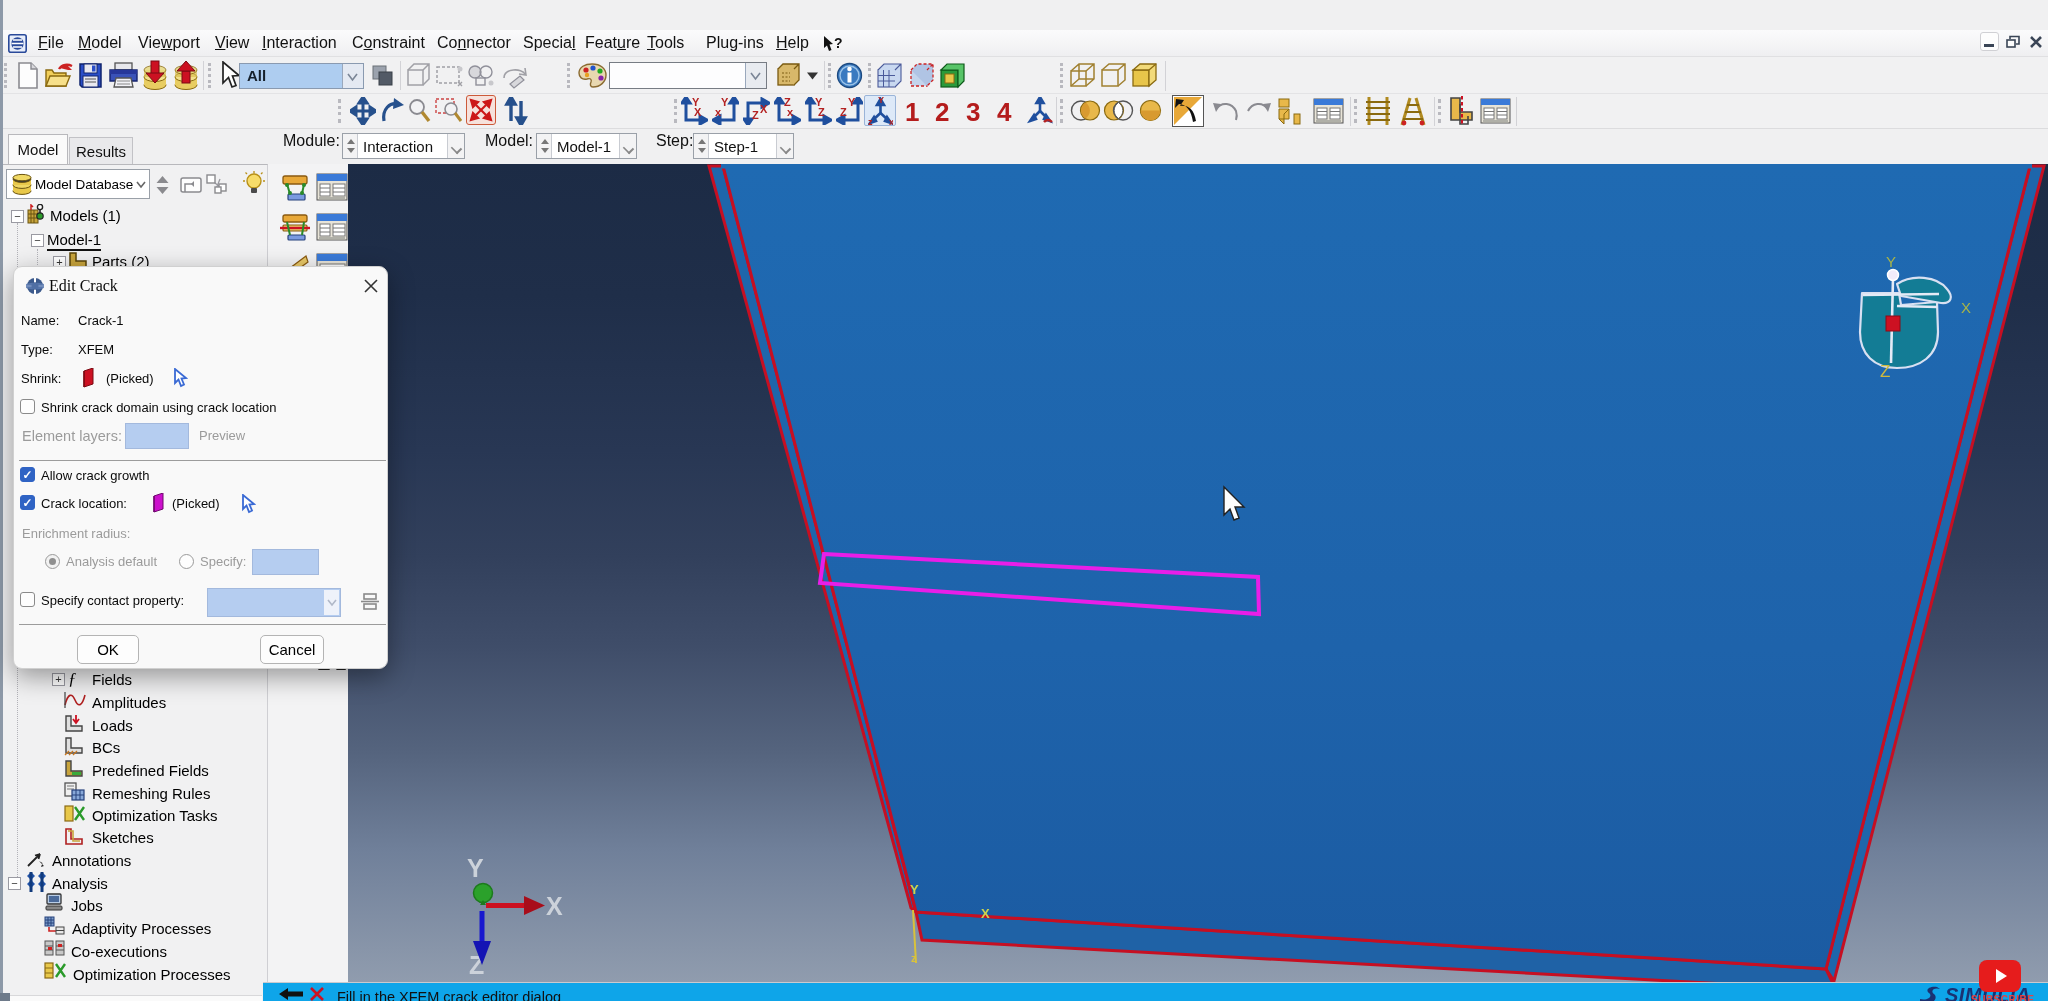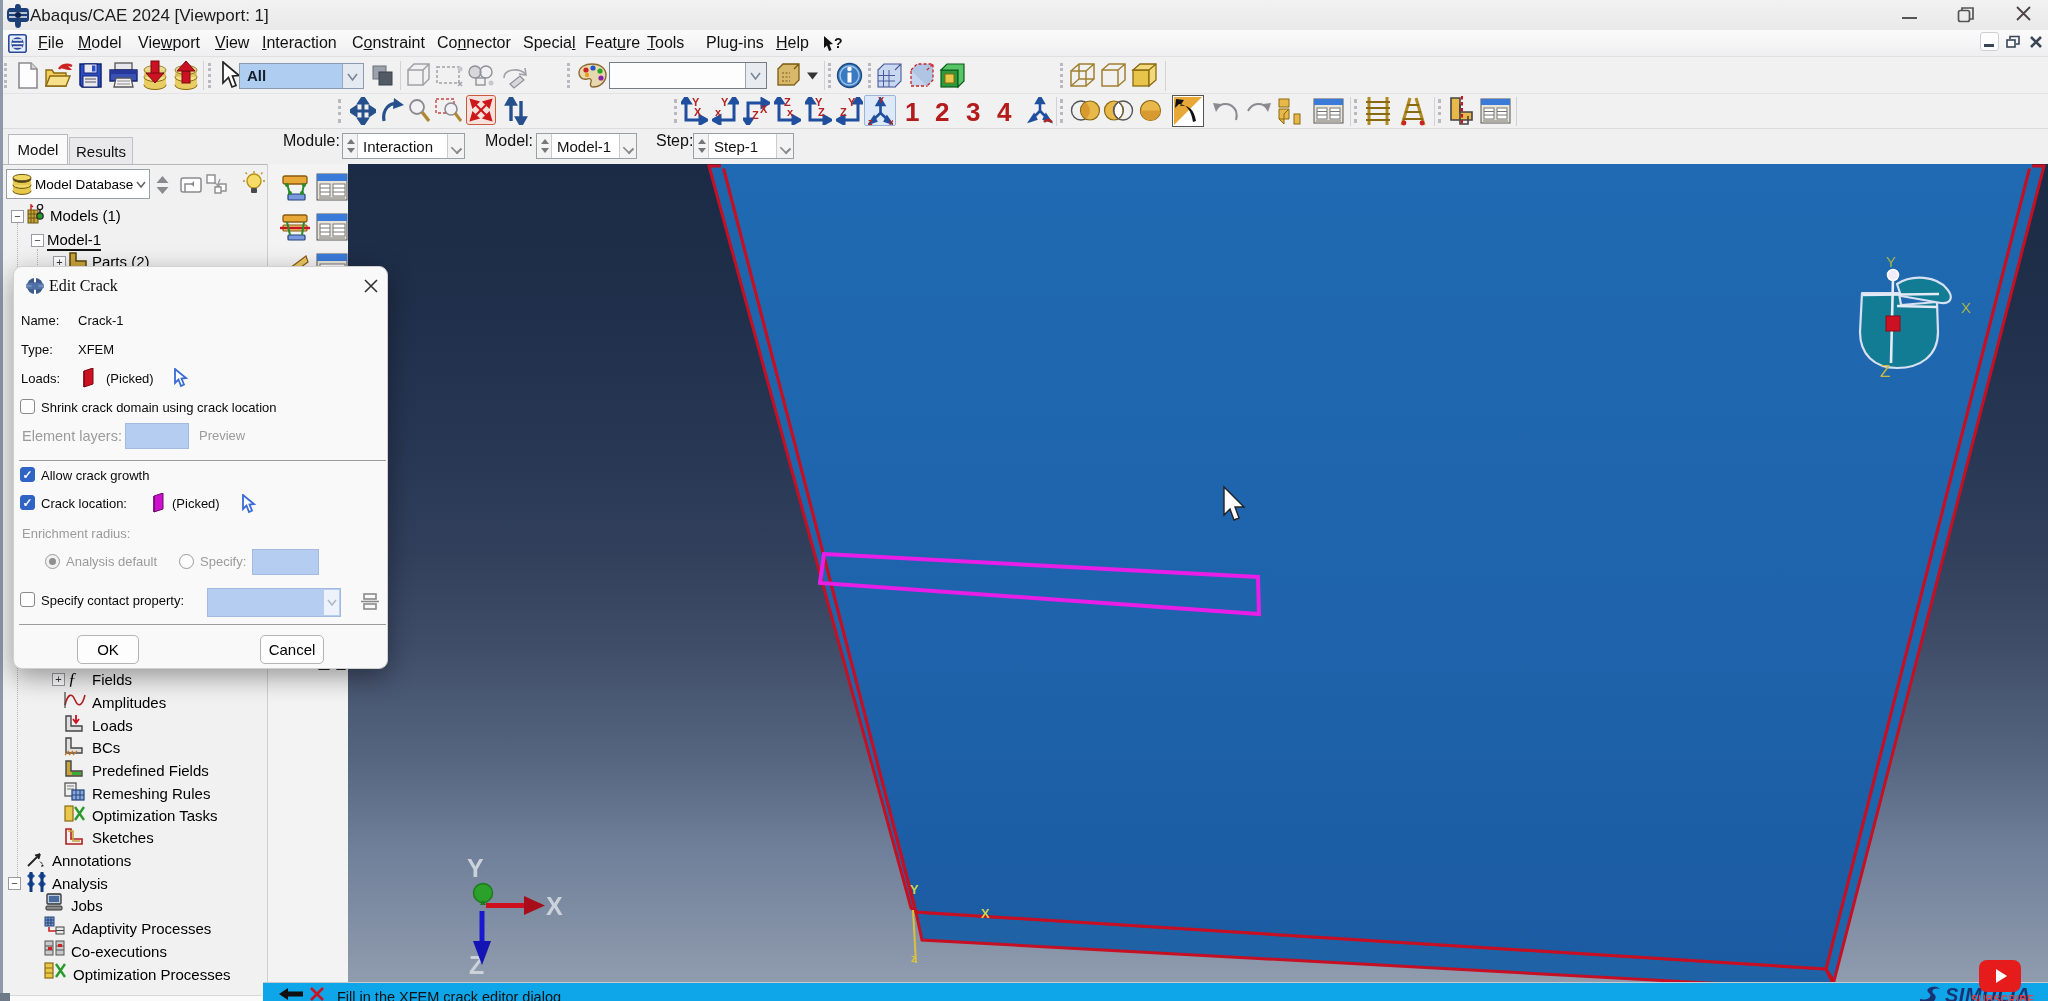--- a/index.html
+++ b/index.html
@@ -64,38 +64,20 @@
 .dgray { color:#9b9b9b; }
 .dinput { position:absolute; background:#b5cdf0; border:1px solid #a3b9dd; }
 .cb { position:absolute; width:15px; height:15px; background:#fdfdfd; border:1px solid #8a8a8a; border-radius:3px; }
 .cbc { position:absolute; width:15px; height:15px; background:#2f63c4; border:1px solid #2f63c4; border-radius:3px; color:#fff; font-size:12px; line-height:15px; text-align:center; font-weight:bold;}
 .dbtn { position:absolute; height:29px; background:#fdfdfd; border:1px solid #b4b4b4; border-radius:5px; font-size:15px; color:#000; text-align:center; padding-top:5px; }
 </style>
 </head>
 <body>
 <div id="app">
 
-  <div id="titlebar">
-    <svg class="abs" style="left:6px;top:3px;" width="24" height="26" viewBox="0 0 24 26">
-      <g fill="#1c3f77">
-        <path d="M12 1 C15 1 15 4 15 5 L20 5 C23 5 23 8 23 10 L23 16 C23 19 20 19 19 19 L15 19 C15 22 15 25 12 25 C9 25 9 22 9 19 L5 19 C2 19 1 16 1 14 L1 10 C1 7 2 5 5 5 L9 5 C9 3 9 1 12 1 Z"></path>
-      </g>
-      <path d="M3 10 L21 10 M3 14 L21 14" stroke="#f0f0f1" stroke-width="1.6"></path>
-      <circle cx="12" cy="12" r="3" fill="#0d2450"></circle>
-    </svg>
-    <div id="titletext">Abaqus/CAE 2024 [Viewport: 1]</div>
-    <div class="abs" style="left:1902px;top:17px;width:15px;height:2px;background:#555;"></div>
-    <svg class="abs" style="left:1957px;top:6px;" width="18" height="17" viewBox="0 0 18 17">
-      <rect x="1.5" y="4.5" width="11" height="11" rx="2" fill="none" stroke="#555" stroke-width="1.7"></rect>
-      <path d="M5 4 L5 2 L16 2 L16 13 L13 13" fill="none" stroke="#555" stroke-width="1.7"></path>
-    </svg>
-    <svg class="abs" style="left:2015px;top:5px;" width="17" height="17" viewBox="0 0 17 17">
-      <path d="M2 2 L15 15 M15 2 L2 15" stroke="#4e4247" stroke-width="1.8"></path>
-    </svg>
-  </div>
 
   <div id="menubar">
     <svg class="abs" style="left:8px;top:4px;" width="19" height="19" viewBox="0 0 19 19">
       <rect x="0.8" y="0.8" width="17.4" height="17.4" rx="2" fill="#e8eefa" stroke="#2a4a9a" stroke-width="1.6"></rect>
       <circle cx="9.5" cy="9.5" r="6.2" fill="#2a4a9a"></circle>
       <path d="M3.5 9.5 L15.5 9.5 M5 6 L14 6 M5 13 L14 13" stroke="#fff" stroke-width="1.5"></path>
     </svg>
     <div class="menuitem" style="left:38px;"><span style="text-decoration:underline">F</span>ile</div>
     <div class="menuitem" style="left:78px;"><span style="text-decoration:underline">M</span>odel</div>
     <div class="menuitem" style="left:138px;">Vie<span style="text-decoration:underline">w</span>port</div>
@@ -905,21 +887,21 @@
     </svg>
     <div class="dlabel" style="left:35px;top:10px;font-size:16px;font-family:Liberation Serif, serif;">Edit Crack</div>
     <svg class="abs" style="left:349px;top:11px;" width="16" height="16" viewBox="0 0 16 16">
       <path d="M2 2 L14 14 M14 2 L2 14" stroke="#333" stroke-width="1.6"></path>
     </svg>
 
     <div class="dlabel" style="left:7px;top:46px;">Name:</div>
     <div class="dlabel" style="left:64px;top:46px;">Crack-1</div>
     <div class="dlabel" style="left:7px;top:75px;">Type:</div>
     <div class="dlabel" style="left:64px;top:75px;">XFEM</div>
-    <div class="dlabel" style="left:7px;top:104px;">Loads:</div>
+    <div class="dlabel" style="left:7px;top:104px;">Shrink:</div>
     <svg class="abs" style="left:68px;top:101px;" width="13" height="20" viewBox="0 0 13 20">
       <polygon points="2,3 11,0 11,16 2,19" fill="#cc1122" stroke="#7a0a12" stroke-width="1"></polygon>
       <line x1="2" y1="3" x2="2" y2="19" stroke="#7a0a12" stroke-width="1.5"></line>
     </svg>
     <div class="dlabel" style="left:92px;top:104px;">(Picked)</div>
     <svg class="abs" style="left:158px;top:101px;" width="16" height="20" viewBox="0 0 16 20">
       <path d="M3 1 L3 15 L6.5 11.5 L9 18 L12 16.5 L9.5 10.5 L14 10 Z" fill="#fff" stroke="#3a6ad4" stroke-width="1.8"></path>
     </svg>
 
     <div class="cb" style="left:6px;top:132px;"></div>

